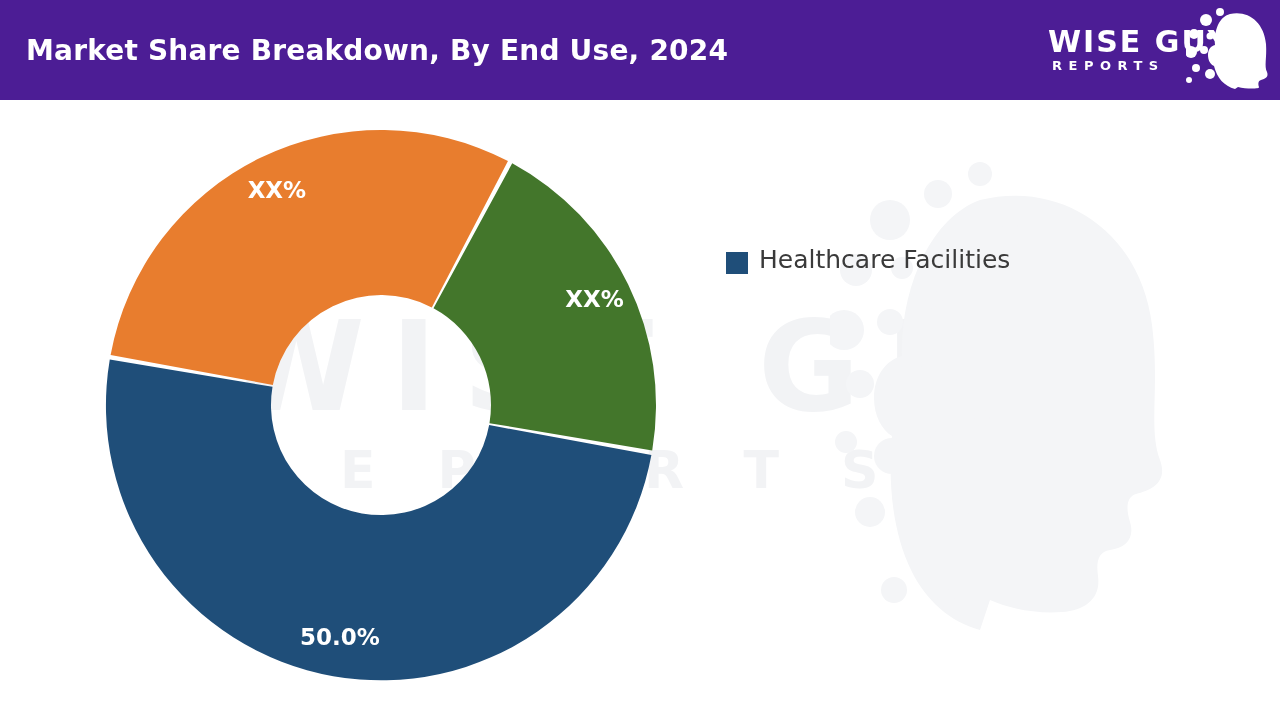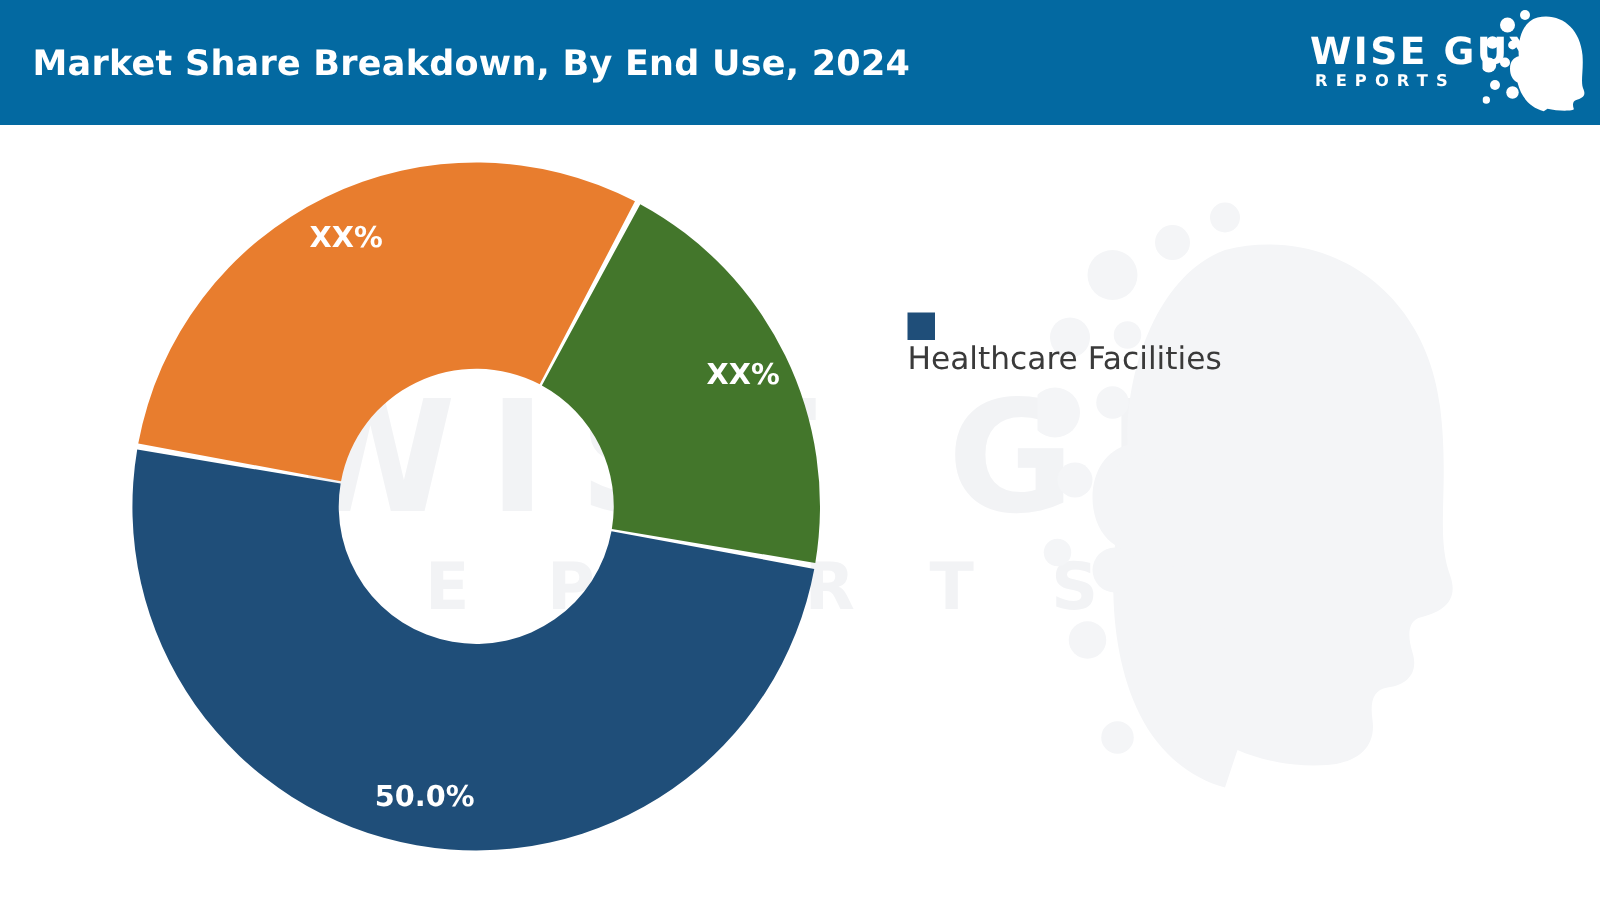--- a/index.html
+++ b/index.html
@@ -9,21 +9,21 @@
     background:#ffffff;
     font-family:"DejaVu Sans","Liberation Sans",sans-serif;
     overflow:hidden;
     position:relative;
   }
   #page{position:relative;width:1280px;height:720px;overflow:hidden;background:#fff;}
 
   
   .header{
     position:absolute;left:0;top:0;width:1280px;height:100px;
-    background:#0369a1;
+    background:#4c1d95;
     z-index:5;
   }
   .header-title{
     position:absolute;left:26px;top:34px;
     font-size:28px;font-weight:bold;color:#ffffff;
     letter-spacing:0.2px;
     font-family:"DejaVu Sans","Liberation Sans",sans-serif;
     white-space:nowrap;
   }
   .logo{
@@ -77,22 +77,22 @@
     font-size:31px;font-weight:bold;color:#2b2b2b;
     white-space:nowrap;
     font-family:"DejaVu Sans","Liberation Sans",sans-serif;
   }
 
   
   .legend{
     position:absolute;left:726px;top:250px;z-index:3;
   }
   .legend-item{
-    display:flex;align-items:flex-start;
-    height:24px;margin-bottom:65px;flex-direction:column;
+    display:flex;align-items:flex-end;
+    height:24px;margin-bottom:65px;
   }
   .legend-swatch{
     width:22px;height:22px;flex:0 0 22px;margin-right:11px;
   }
   .legend-text{
     font-size:25px;color:#3a3a3a;white-space:nowrap;
     font-family:"DejaVu Sans","Liberation Sans",sans-serif;
   }
 </style>
 </head>

